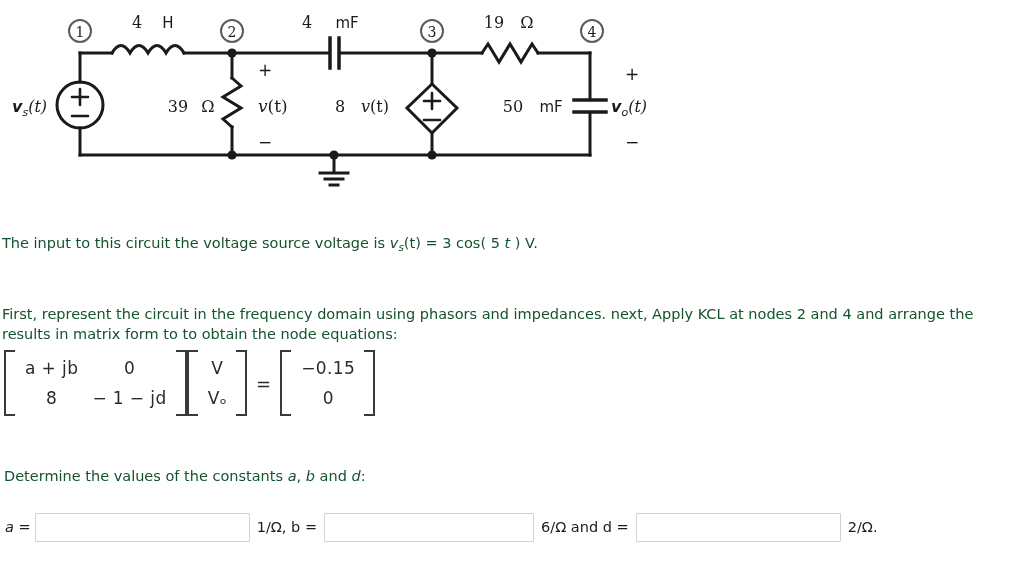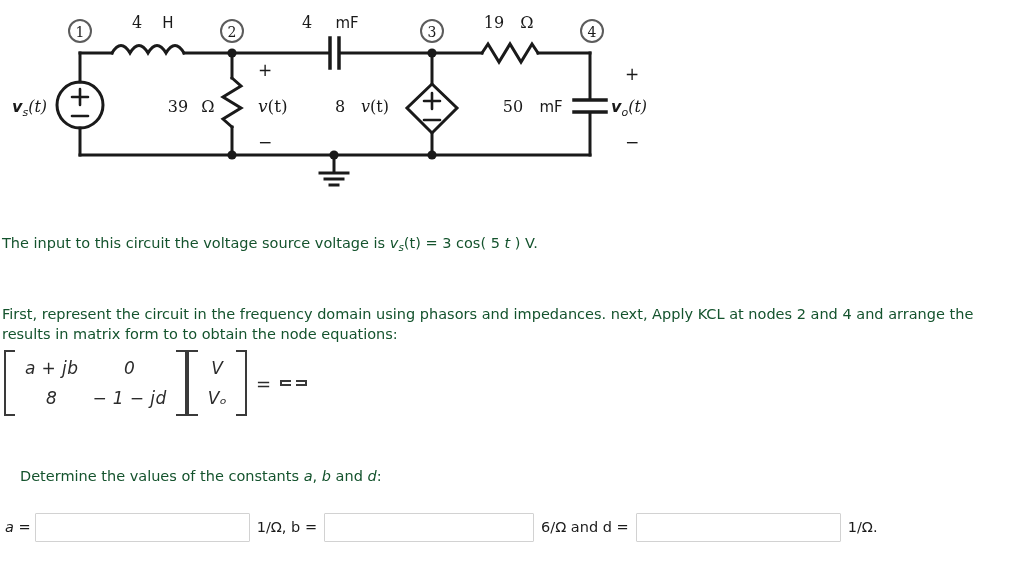--- a/index.html
+++ b/index.html
@@ -29,21 +29,21 @@
   
   .prose {
     position: absolute;
     font-family: "DejaVu Sans", sans-serif;
     font-size: 14.5px;
     line-height: 20px;
     color: #14532d;
   }
   #stmt-input  { left: 2px;  top: 233px; width: 1010px; }
   #stmt-kcl    { left: 2px;  top: 304px; width: 1015px; }
-  #stmt-det    { left: 20px;  top: 466px; width: 700px; }
+  #stmt-det    { left: 4px;  top: 466px; width: 700px; }
 
   .it { font-style: italic; }
   .sub { font-size: 0.72em; vertical-align: -0.32em; }
 
   
   #matrix-eq {
     position: absolute;
     left: 4px;
     top: 344px;
     height: 78px;
@@ -61,21 +61,21 @@
   .mat .brk {
     position: absolute;
     top: 0;
     bottom: 0;
     width: 9px;
     border-top: 2px solid #3a3a3a;
     border-bottom: 2px solid #3a3a3a;
   }
   .mat .brk.l { left: 0;  border-left: 2px solid #3a3a3a; }
   .mat .brk.r { right: 0; border-right: 2px solid #3a3a3a; }
-  .mat table { border-collapse: collapse; font-style: italic; }
+  .mat table { border-collapse: collapse; }
   .mat td {
     padding: 2px 7px;
     text-align: center;
     white-space: nowrap;
     font-size: 17px;
     line-height: 26px;
     letter-spacing: 0.4px;
   }
   .mat td.rightal { text-align: center; }
   .eqsign {
@@ -289,33 +289,43 @@
       </tr>
     </tbody>
       </table>
     <span class="brk r"></span>
   </div>
 
   <span class="eqsign">=</span>
 
   <div class="mat">
     <span class="brk l"></span>
+    <table>
+      <tbody>
+          <tr>
+        <td>−0.15</td>
+      </tr>
+      <tr>
+        <td>0</td>
+      </tr>
+    </tbody>
+      </table>
     <span class="brk r"></span>
   </div>
 </div>
 
 <div class="prose" id="stmt-det"><span>Determine the values of the constants </span><span class="it">a</span><span>, </span><span class="it">b</span><span> and </span><span class="it">d</span><span>:</span></div>
 
 <div id="answer-row">
   <span class="ans-label"><span class="it">a =</span></span>
 
   <input class="ans-input" id="input-a" type="text" placeholder="" style="">
 
   <span class="unit">1/Ω, b =</span>
 
   <input class="ans-input" id="input-b" type="text" placeholder="" style="">
 
   <span class="unit">6/Ω and d =</span>
 
   <input class="ans-input" id="input-d" type="text" placeholder="" style="">
 
-  <span class="unit">1/Ω.</span>
+  <span class="unit">2/Ω.</span>
 </div>
 
 </body></html>

